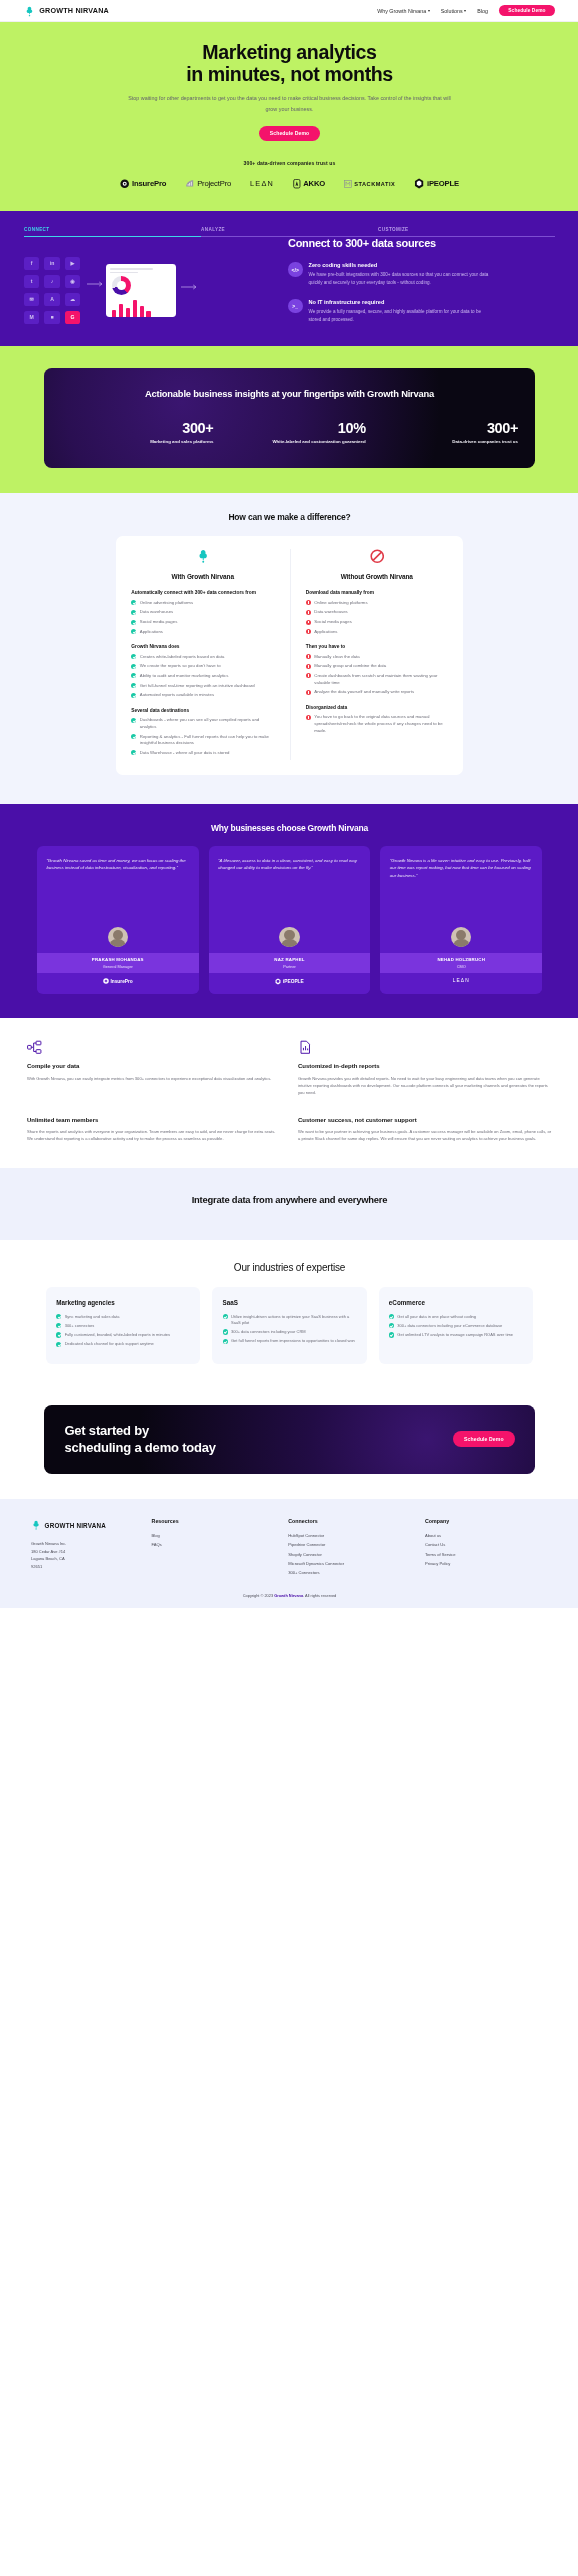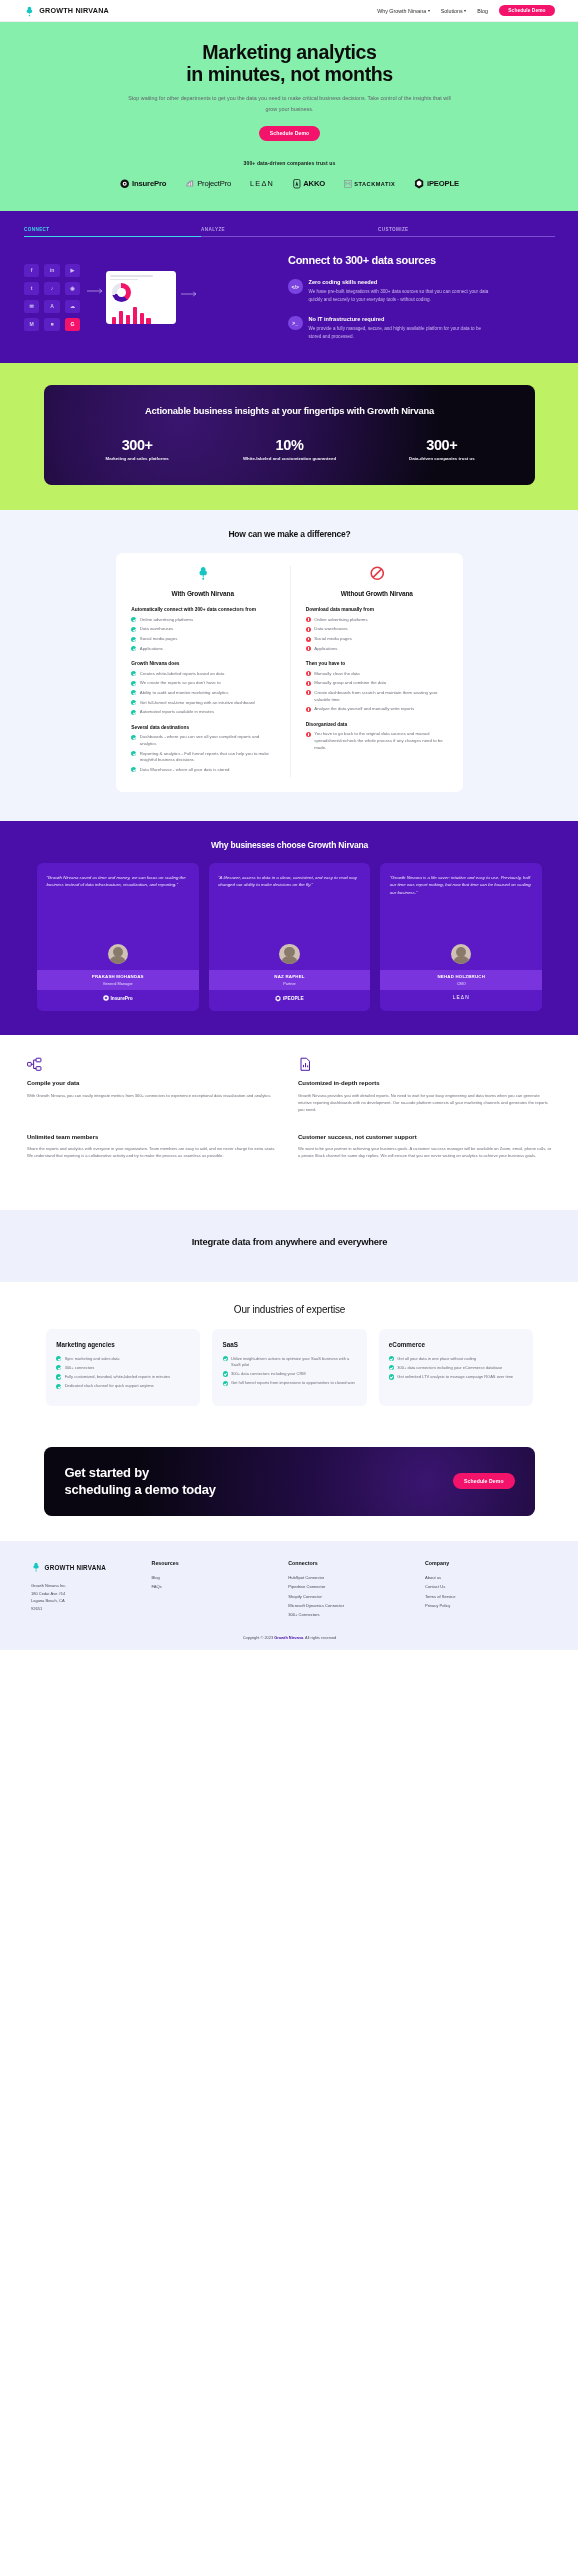--- a/index.html
+++ b/index.html
@@ -26,21 +26,21 @@
   .nav-right { margin-left: auto; display: flex; align-items: center; gap: 11px; }
   .nav-link { font-size: 5.3px; color: #2b2b2b; display: flex; align-items: center; gap: 1.7px; white-space: nowrap; }
   .caret { width: 0; height: 0; border-left: 1.9px solid transparent; border-right: 1.9px solid transparent; border-top: 2.2px solid #2b2b2b; }
   .btn-pink {
     background: #F4136B; color: #fff; border-radius: 84px;
     font-size: 4.8px; font-weight: 700; padding: 3.4px 9.4px; white-space: nowrap;
     letter-spacing:0.1px;
   }
 
   
-  .hero { padding: 19px 0 0; text-align: center; background:#86efac; }
+  .hero { padding: 19px 0 0; text-align: center; background:#bef264; }
   .hero h1 {
     font-size: 19.6px; line-height: 1.14; font-weight: 800; letter-spacing: -0.4px; color:#0d0d0d;
   }
   .hero p {
     margin: 7.7px auto 0; max-width: 334px; font-size: 5.4px; line-height: 2.0; color: #62626c;
   }
   .hero-cta { margin-top: 8.5px; display:inline-block; }
   .hero-cta .btn-pink { font-size: 5.1px; padding: 4.3px 11px; }
 
   
@@ -59,21 +59,21 @@
   
   .purple {
     background: #4A0FA8; color: #fff; padding: 15.3px 24px 22px;
   }
   .tabs { display:flex; gap: 0; }
   .tab {
     flex:1; font-size: 4.6px; font-weight: 800; letter-spacing: 0.4px;
     padding-bottom: 4.3px; border-bottom: 0.9px solid #7d4ed1; color:#b79ce8;
   }
   .tab.active { color:#3fd6e8; border-bottom: 1px solid #3fd6e8; }
-  .purple-body { display:flex; gap: 17px; margin-top: 17px; align-items:center; }
+  .purple-body { display:flex; gap: 17px; align-items:flex-end; }
   .purple-left { width: 247px; flex:none; position:relative; }
   .icon-grid { display:grid; grid-template-columns: repeat(3, 15.3px); gap: 5.1px; width: 56px; }
   .ic {
     width: 15.3px; height: 12.8px; border-radius: 2.6px; background:#5b1fc4;
     display:flex; align-items:center; justify-content:center;
     font-size: 5.1px; font-weight:700; color:#cfc0f0;
   }
   .ic.pink { background:#F4136B; color:#fff; }
   .arrow-col { position:absolute; left: 63px; top: 24px; }
   .dash-card {
@@ -102,21 +102,21 @@
 
   
   .stats-wrap { background:#bef264; padding: 22px 44px 25.5px; }
   .stats {
     background: radial-gradient(circle at 28% 34%, #3a1570 0%, #2a0f52 32%, #0a0713 72%);
     background-color:#0a0712;
     border-radius: 7.7px; padding: 20.4px 17px 22px; text-align:center; color:#fff;
   }
   .stats h2 { font-size: 9.4px; font-weight: 800; line-height:1.35; letter-spacing:-0.2px; }
   .stat-row { display:flex; margin-top: 19px; }
-  .stat { flex:1; }
+  .stat { flex:1;text-align:right; }
   .stat-num { font-size: 14.5px; font-weight: 800; letter-spacing:-0.4px; }
   .stat-lbl { font-size: 4.4px; font-weight:700; margin-top: 3.4px; line-height:1.5; color:#f2f0f7;}
 
   
   .compare-sec { background:#f2f4fd; padding: 19px 0 29px; }
   .compare-sec > h2 { text-align:center; font-size: 8.5px; font-weight:800; letter-spacing:-0.2px; }
   .compare-card {
     margin: 13.6px auto 0; width: 347px; background:#fff; border-radius: 6.8px;
     display:flex; padding: 13.6px 0 15.3px;
   }
@@ -153,21 +153,21 @@
   
   .why { background:#fff; padding: 22px 27px 25.5px; display:flex; gap: 15.3px; }
   .why-title { width: 95px; flex:none; font-size: 9.8px; font-weight:800; line-height:1.3; letter-spacing:-0.3px; }
   .why-grid { flex:1; display:grid; grid-template-columns: 1fr 1fr; gap: 19px 17px; }
   .wc { display:flex; flex-direction:column; }
   .wc-ic { margin-bottom: 5.1px; }
   .wc h4 { font-size: 6px; font-weight:800; line-height:1.35; margin-bottom: 4.3px; }
   .wc p { font-size: 4.1px; line-height:1.8; color:#6d6d78; }
 
   
-  .integrate { background:#eef1fc; padding: 25.5px 0 34px; text-align:center;margin-top:25px; }
+  .integrate { background:#eef1fc; padding: 25.5px 0 34px; text-align:center; }
   .integrate h2 { font-size: 9.4px; font-weight:800; line-height:1.35; max-width: 221px; margin:0 auto; letter-spacing:-0.2px;}
 
   
   .industries { background:#fff; padding: 22px 0 25.5px; }
   .industries h2 { text-align:center; font-size: 10px; font-weight:400; letter-spacing:-0.2px; }
   .ind-row { display:flex; gap: 12px; justify-content:center; margin-top: 13.6px; padding: 0 46px; }
   .icard { flex:1; background:#f5f7fd; border-radius: 6px; padding: 12px 10.2px 13.6px; }
   .icard h4 { font-size: 6.3px; font-weight:800; margin-bottom: 7.7px; }
   .icard .li span.t { font-size: 4px; }
 

